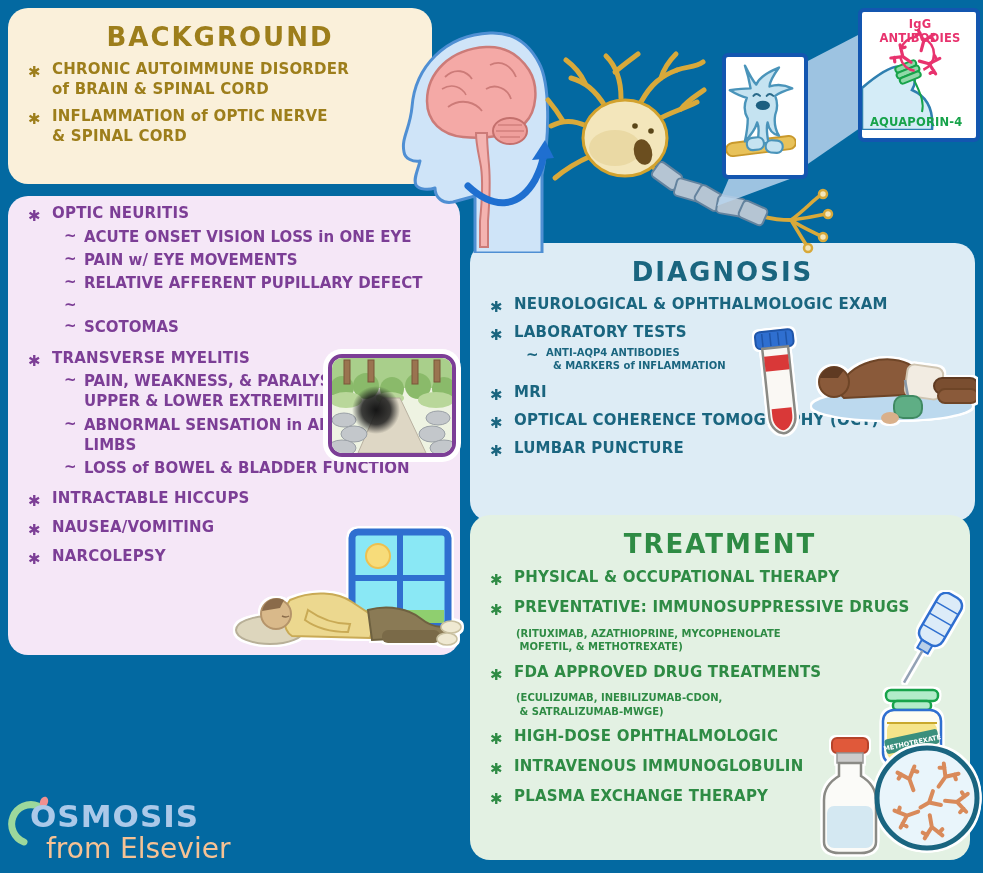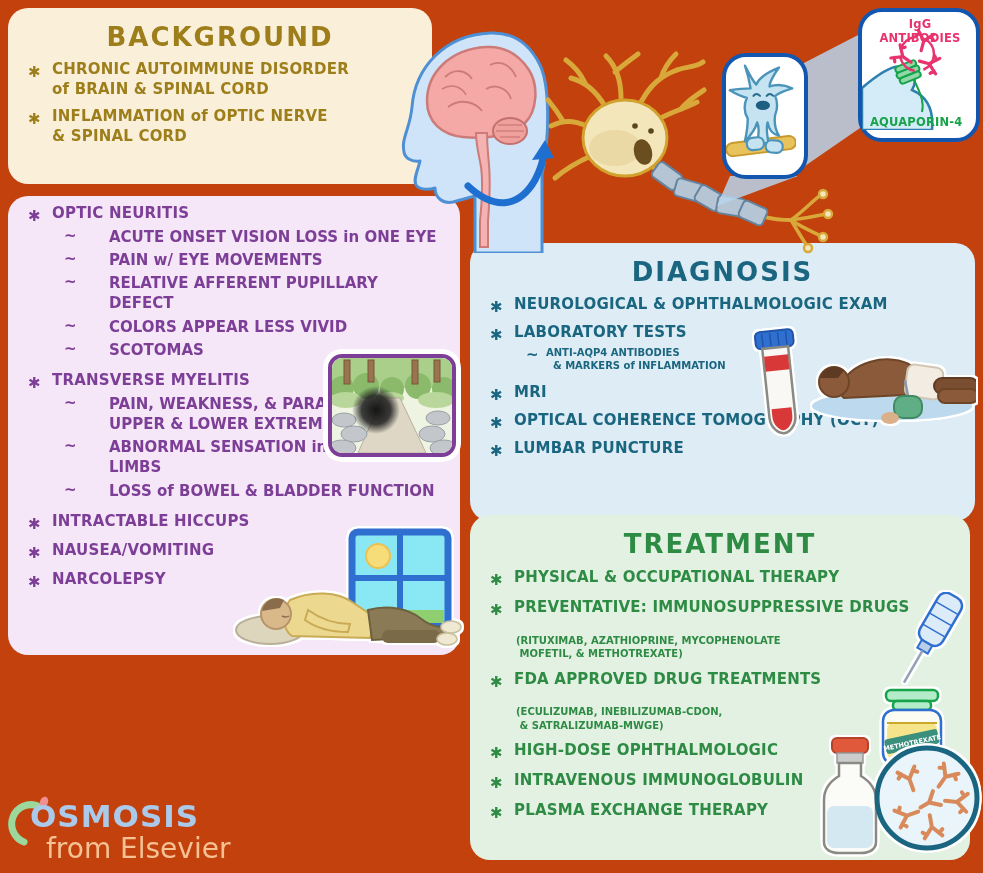--- a/index.html
+++ b/index.html
@@ -1,46 +1,46 @@
 <!DOCTYPE html>
 <html><head>
 <meta charset="utf-8">
 <style>
   html,body{margin:0;padding:0;background:#fff;}
-  #canvas{position:relative;width:983px;height:873px;background:#c2410c;overflow:hidden;
+  #canvas{position:relative;width:983px;height:873px;background:#0369a1;overflow:hidden;
           font-family:"DejaVu Sans",sans-serif;font-weight:bold;}
   .box{position:absolute;border-radius:20px;z-index:1;}
   .box h2{text-align:center;font-size:26px;letter-spacing:2px;margin:14px 0 8px;}
   .items{padding:0 14px 0 20px;}
   .item{display:flex;margin:8px 0 2px;}
   .b{flex:0 0 24px;font-size:15px;padding-top:3px;}
   .itembody{flex:1;}
   .label{font-size:15px;letter-spacing:.2px;white-space:pre-line;line-height:1.3;}
   .subs{margin:2px 0 0 12px;}
   .sub{display:flex;margin:3px 0;}
   .t{flex:0 0 20px;font-size:15px;}
   .subtext,.note{font-size:10px;white-space:pre-line;line-height:1.35;}
-  .note{margin:16px 0 0 2px;}
+  .note{margin:9px 0 0 2px;}
   
   #background-box{left:8px;top:8px;width:424px;height:176px;background:#faf0da;}
   #background-box *{color:#9d7e1b;}
   #symptoms-box{left:8px;top:196px;width:452px;height:459px;background:#f5e7f7;}
   #symptoms-box *{color:#7c3e96;}
-  #symptoms-box .subtext{font-size:15px;margin-left:25px;}
+  #symptoms-box .subtext{font-size:15px;}
   #diagnosis-box{left:470px;top:243px;width:505px;height:278px;background:#ddecf5;}
   #diagnosis-box *{color:#1a657f;}
   #diagnosis-box .item{margin:7px 0 2px;}
   #treatment-box{left:470px;top:515px;width:500px;height:345px;background:#e3f1e3;}
   #treatment-box *{color:#2e8b44;}
   #treatment-box .item{margin:9px 0 2px;}
   
   .ill{position:absolute;z-index:3;}
   .sticker{filter:drop-shadow(2px 0 0 #fff) drop-shadow(-2px 0 0 #fff) drop-shadow(0 2px 0 #fff) drop-shadow(0 -2px 0 #fff);}
   #connector-layer{position:absolute;left:0;top:0;z-index:4;pointer-events:none;}
-  .callout{position:absolute;background:#fff;border:4px solid #1356b0;border-radius:24px;z-index:5;}
+  .callout{position:absolute;background:#fff;border:4px solid #1356b0;border-radius:6px;z-index:5;}
   #astrocyte-box{left:722px;top:53px;width:78px;height:118px;}
   #aquaporin-box{left:858px;top:8px;width:114px;height:126px;}
   #aquaporin-box .cap-label{position:absolute;font-size:11.5px;letter-spacing:.2px;}
   #igg-label{left:6px;top:5px;color:#e8336e;width:104px;text-align:center;}
   #aqp-label{left:8px;top:103px;color:#17a34a;}
   #scotoma-frame{position:absolute;left:328px;top:354px;width:120px;height:95px;border:4px solid #7c3e96;
                  border-radius:14px;box-shadow:0 0 0 5px #fff;overflow:hidden;z-index:3;background:#eef3e2;}
   
   #logo{position:absolute;left:8px;top:790px;width:240px;height:75px;z-index:2;}
   #logo .word{position:absolute;left:22px;top:8px;font-size:31px;letter-spacing:1px;color:#abc9e9;}
@@ -85,21 +85,20 @@
             <div class="sub">
                 <span class="t">~</span>
                 <span class="subtext">PAIN w/ EYE MOVEMENTS</span>
               </div>
             <div class="sub">
                 <span class="t">~</span>
                 <span class="subtext">RELATIVE AFFERENT PUPILLARY DEFECT</span>
               </div>
             <div class="sub">
                 <span class="t">~</span>
-                <span class="subtext">COLORS APPEAR LESS VIVID</span>
               </div>
             <div class="sub">
                 <span class="t">~</span>
                 <span class="subtext">SCOTOMAS</span>
               </div>
           </div>
         </div>
       </div>
       <div class="item">
         <span class="b">✱</span>

